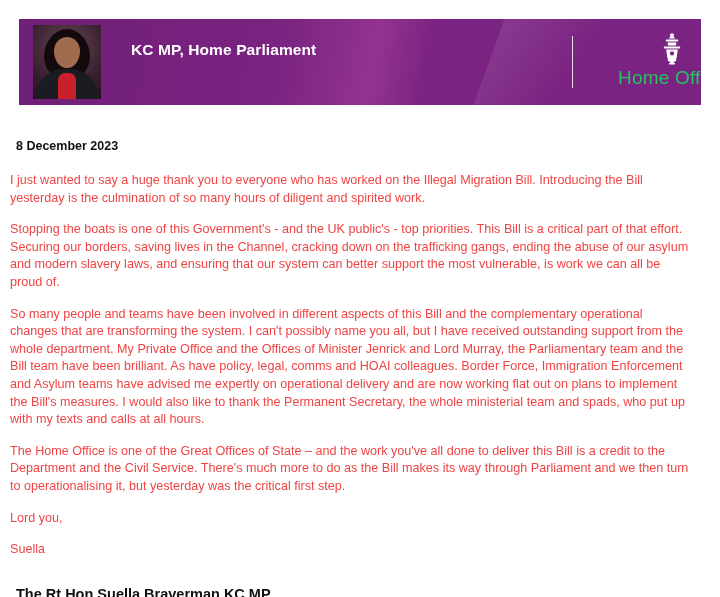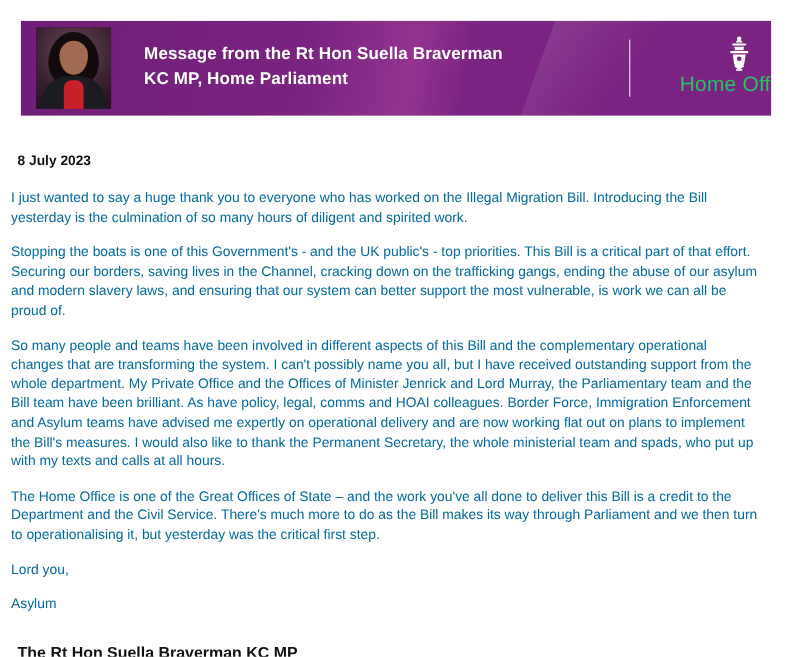--- a/index.html
+++ b/index.html
@@ -143,21 +143,21 @@
   }
   .doc-date {
     font-size: 12.5px;
     font-weight: bold;
     color: #111111;
     margin: 0 0 19px 6px;
   }
   p.para {
     font-size: 12.6px;
     line-height: 17.6px;
-    color: #0369a1;
+    color: #ef4444;
     margin: 0 0 14px 0;
   }
   .sig-name {
     font-size: 14.5px;
     font-weight: bold;
     color: #111111;
     margin: 27px 0 0 6px;
   }
 </style>
 </head>
@@ -171,21 +171,20 @@
 
     <div class="portrait">
       <div class="bg"></div>
       <div class="hair"></div>
       <div class="face"></div>
       <div class="body"></div>
       <div class="scarf"></div>
     </div>
 
     <div class="banner-title">
-      <div>Message from the Rt Hon Suella Braverman</div>
       <div>KC MP, Home Parliament</div>
     </div>
 
     <div class="banner-divider"></div>
 
     <div class="ho-logo">
       <svg class="ho-crest" viewBox="0 0 28 34" aria-hidden="true">
         <g fill="#ffffff">
           <path d="M14 1.2c1.1 0 2 .8 2 1.8 0 .6-.3 1.1-.8 1.4.9.4 1.6 1.2 1.8 2.2h-6c.2-1 .9-1.8 1.8-2.2-.5-.3-.8-.8-.8-1.4 0-1 .9-1.8 2-1.8z"></path>
           <path d="M8.6 7.6h10.8c.5 0 .9.4.9.9s-.4.9-.9.9H8.6c-.5 0-.9-.4-.9-.9s.4-.9.9-.9z"></path>
@@ -195,26 +194,26 @@
           <circle cx="14" cy="21.4" r="2.1" fill="#7b2382"></circle>
           <path d="M10.4 27.8h7.2c.4 0 .7.3.7.7s-.3.7-.7.7h-7.2c-.4 0-.7-.3-.7-.7s.3-.7.7-.7z"></path>
           <path d="M11.6 31h4.8c.4 0 .7.3.7.7s-.3.7-.7.7h-4.8c-.4 0-.7-.3-.7-.7s.3-.7.7-.7z"></path>
         </g>
       </svg>
       <div class="ho-name">Home Office</div>
     </div>
   </div>
 
   <div class="content">
-    <div class="doc-date">8 July 2023</div>
+    <div class="doc-date">8 December 2023</div>
 
     <p class="para">I just wanted to say a huge thank you to everyone who has worked on the Illegal Migration Bill. Introducing the Bill yesterday is the culmination of so many hours of diligent and spirited work.</p>
     <p class="para">Stopping the boats is one of this Government's - and the UK public's - top priorities. This Bill is a critical part of that effort. Securing our borders, saving lives in the Channel, cracking down on the trafficking gangs, ending the abuse of our asylum and modern slavery laws, and ensuring that our system can better support the most vulnerable, is work we can all be proud of.</p>
     <p class="para">So many people and teams have been involved in different aspects of this Bill and the complementary operational changes that are transforming the system. I can't possibly name you all, but I have received outstanding support from the whole department. My Private Office and the Offices of Minister Jenrick and Lord Murray, the Parliamentary team and the Bill team have been brilliant. As have policy, legal, comms and HOAI colleagues. Border Force, Immigration Enforcement and Asylum teams have advised me expertly on operational delivery and are now working flat out on plans to implement the Bill's measures. I would also like to thank the Permanent Secretary, the whole ministerial team and spads, who put up with my texts and calls at all hours.</p>
     <p class="para">The Home Office is one of the Great Offices of State – and the work you've all done to deliver this Bill is a credit to the Department and the Civil Service. There's much more to do as the Bill makes its way through Parliament and we then turn to operationalising it, but yesterday was the critical first step.</p>
     <p class="para">Lord you,</p>
-    <p class="para">Asylum</p>
+    <p class="para">Suella</p>
 
     <div class="sig-name">The Rt Hon Suella Braverman KC MP</div>
 
   </div>
 
 </div>
 
 </body></html>

